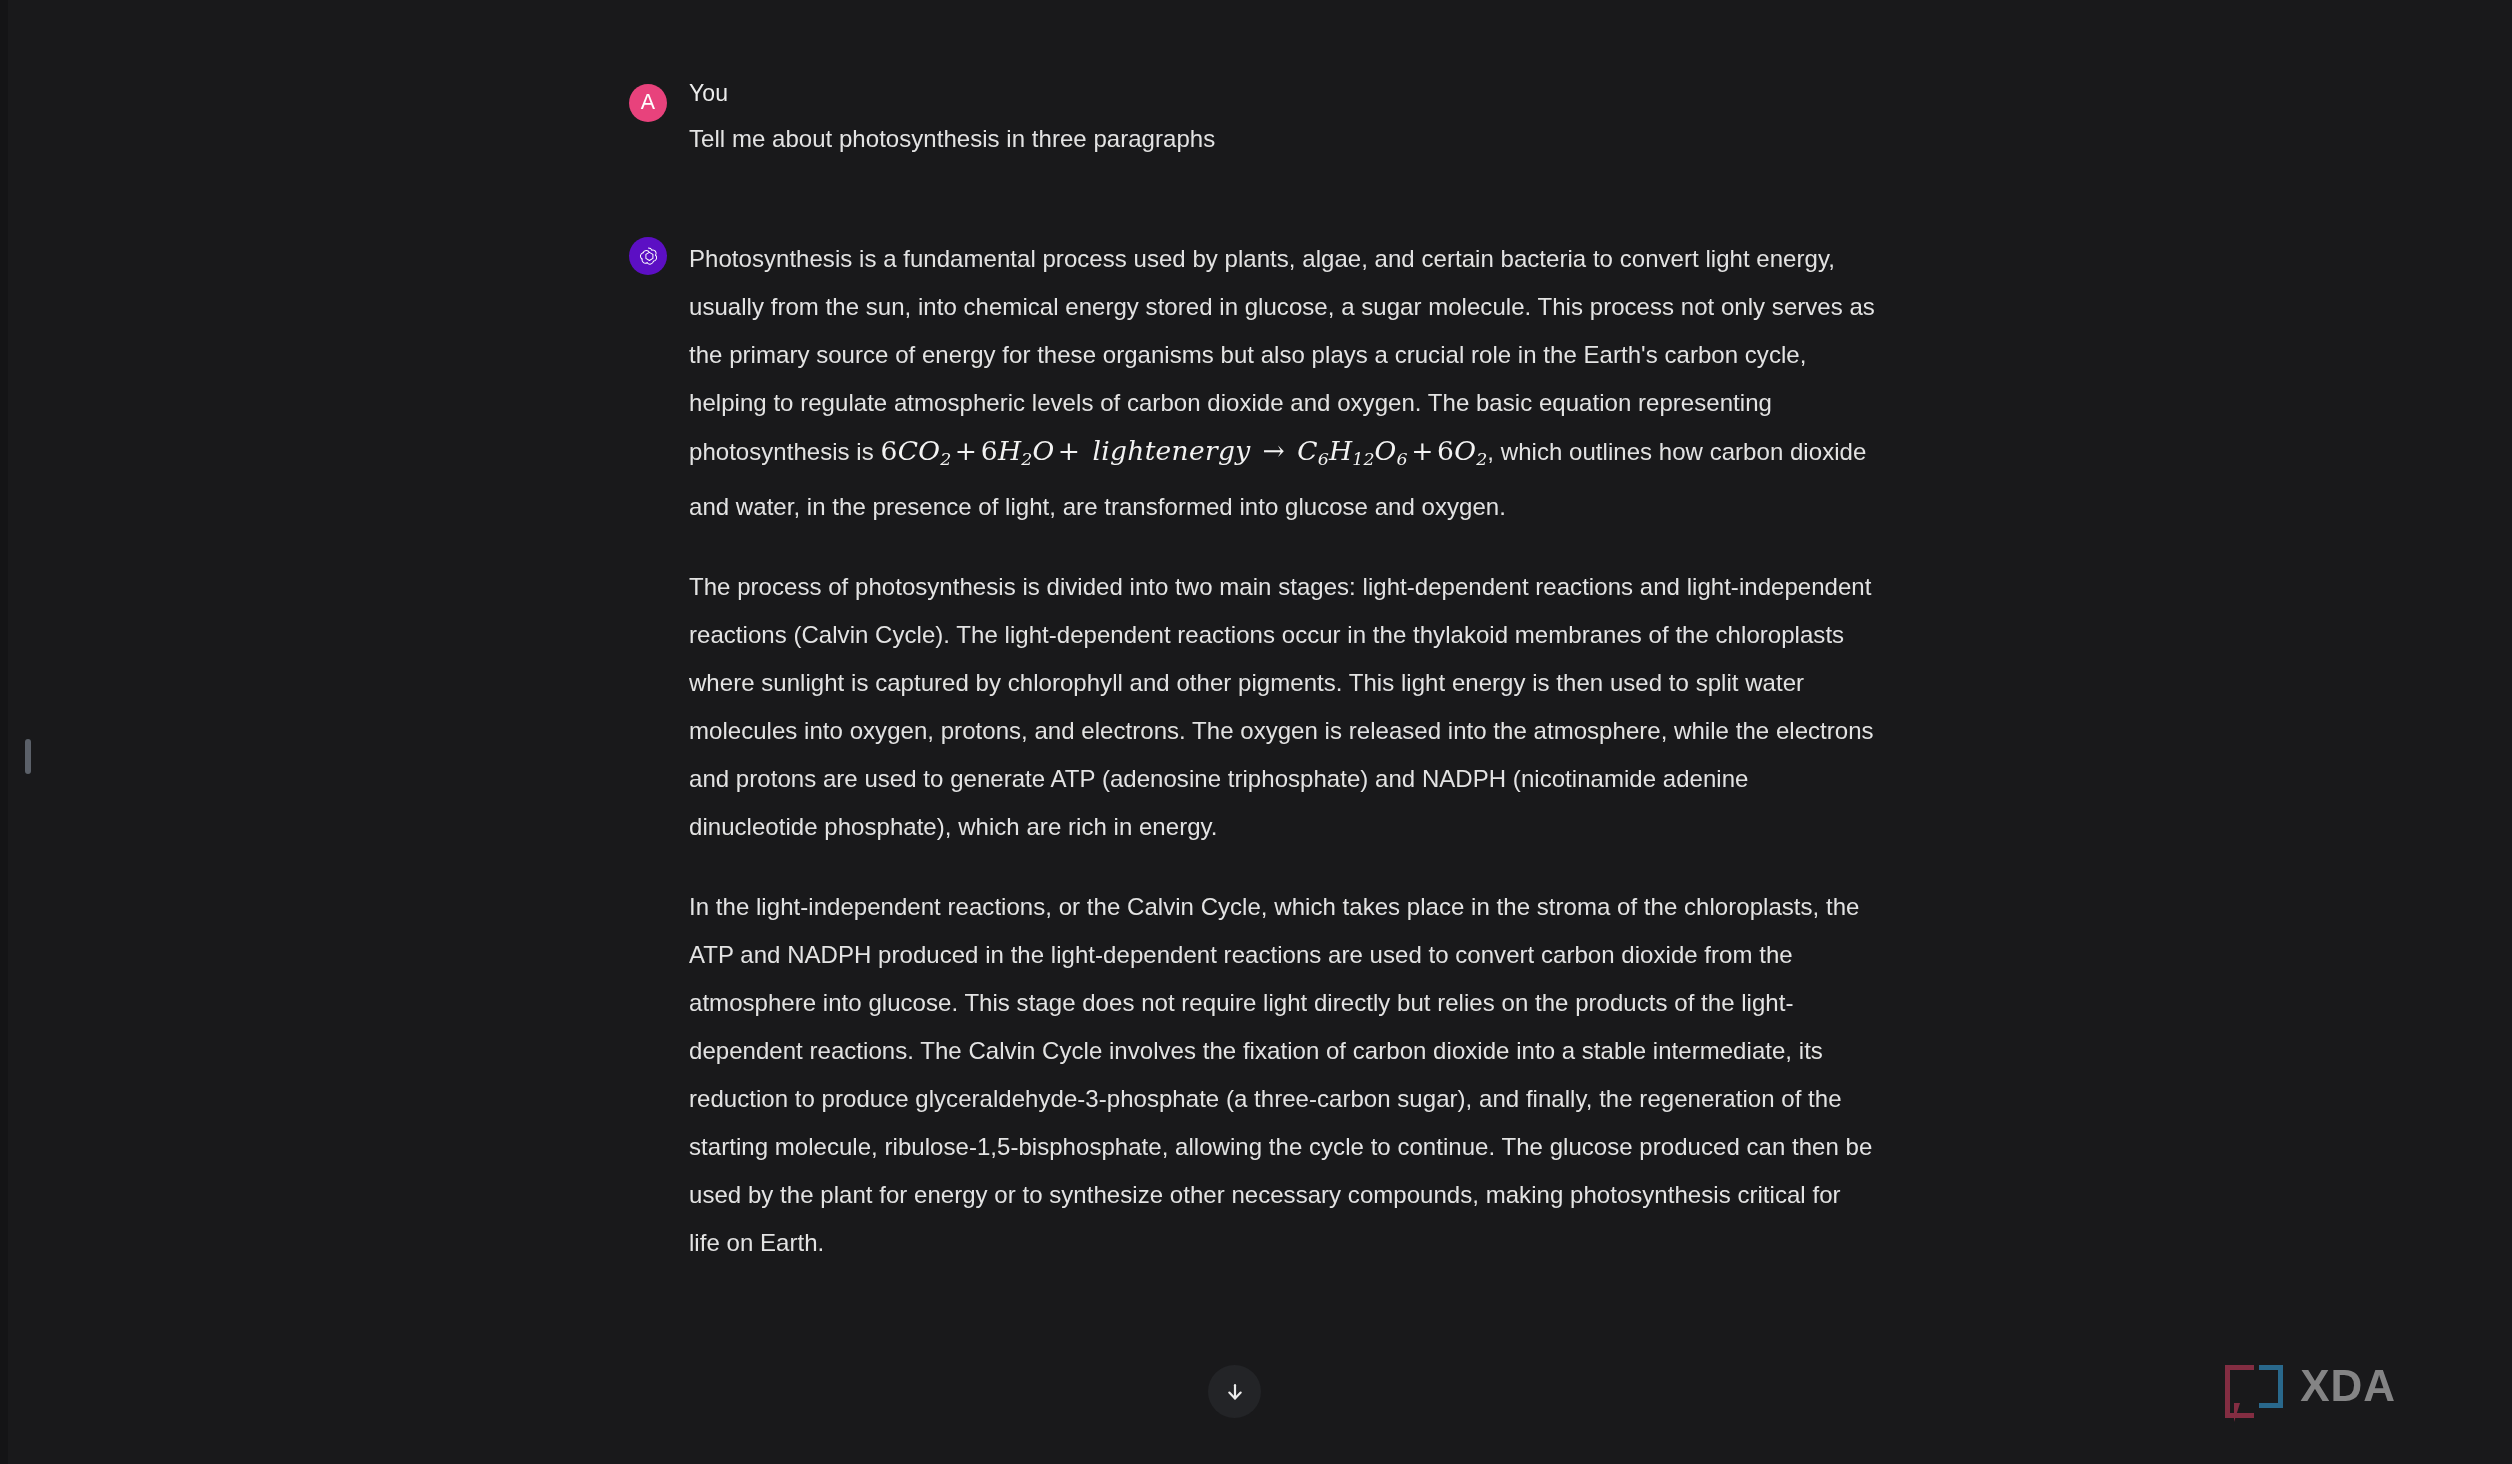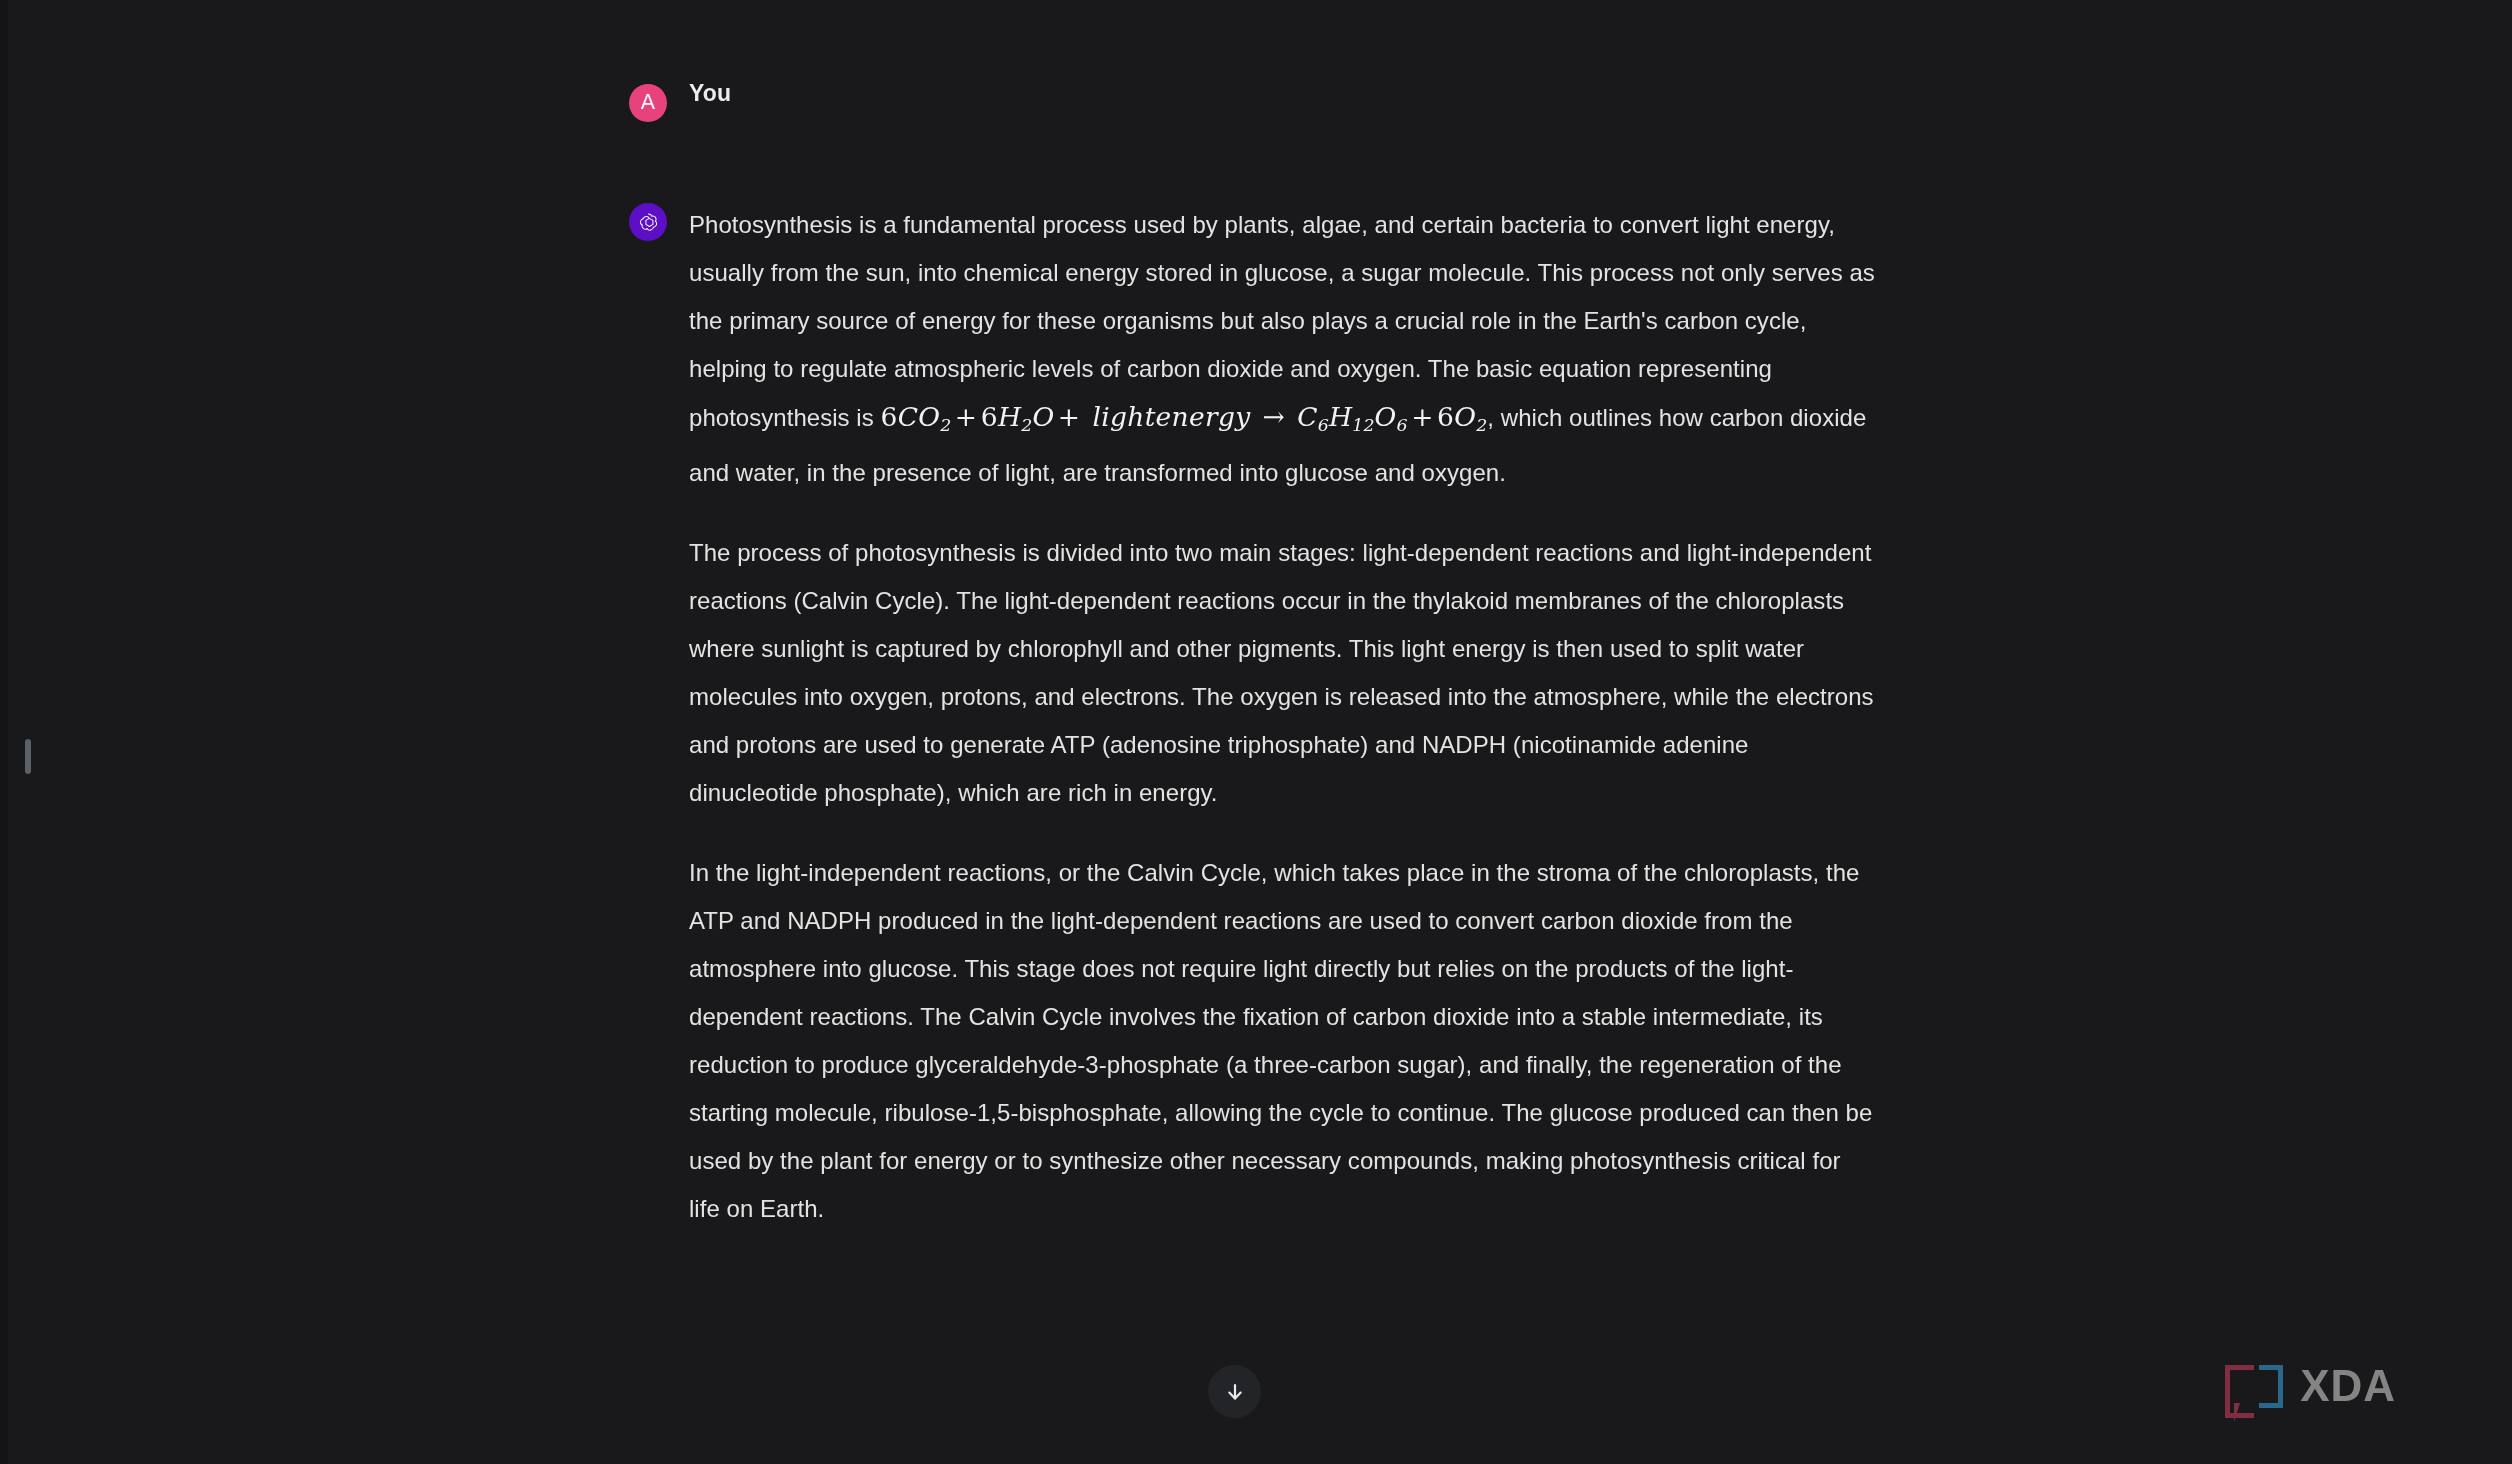--- a/index.html
+++ b/index.html
@@ -82,21 +82,21 @@
   #avatar-assistant {
     background: #5c0fc4;
   }
 
   #avatar-assistant svg { width: 23px; height: 23px; display: block; }
 
   .body-col { flex: 1 1 auto; min-width: 0; }
 
   .author {
     font-size: 23px;
-    font-weight: 700;
+    font-weight: 400;
     letter-spacing: 0.1px;
     color: #ececec;
     line-height: 1.1;
     margin-bottom: 15.4px;
   }
 
   .para {
     font-size: 24px;
     line-height: 48px;
     color: #e3e3e3;
@@ -211,20 +211,21 @@
 <div id="conversation">
 
   <div class="message" id="message-user">
     <div class="avatar-col">
       <div class="avatar" id="avatar-user">
         <span>A</span>
       </div>
     </div>
     <div class="body-col">
       <div class="author">You</div>
+      <div id="user-text">Tell me about photosynthesis in three paragraphs</div>
     </div>
   </div>
 
   <div class="message" id="message-assistant">
     <div class="avatar-col">
       <div class="avatar" id="avatar-assistant">
         <svg viewBox="0 0 24 24" fill="none" stroke="#ffffff" stroke-width="1.05" stroke-linecap="round" stroke-linejoin="round" aria-hidden="true">
           <path d="M12 3.2c1.55 0 2.9.86 3.6 2.14"></path>
           <path d="M15.6 5.34c1.34-.33 2.82.12 3.7 1.35.88 1.23.85 2.79.08 3.96"></path>
           <path d="M19.38 10.65c1 .98 1.4 2.46.9 3.86-.5 1.4-1.77 2.3-3.16 2.45"></path>

